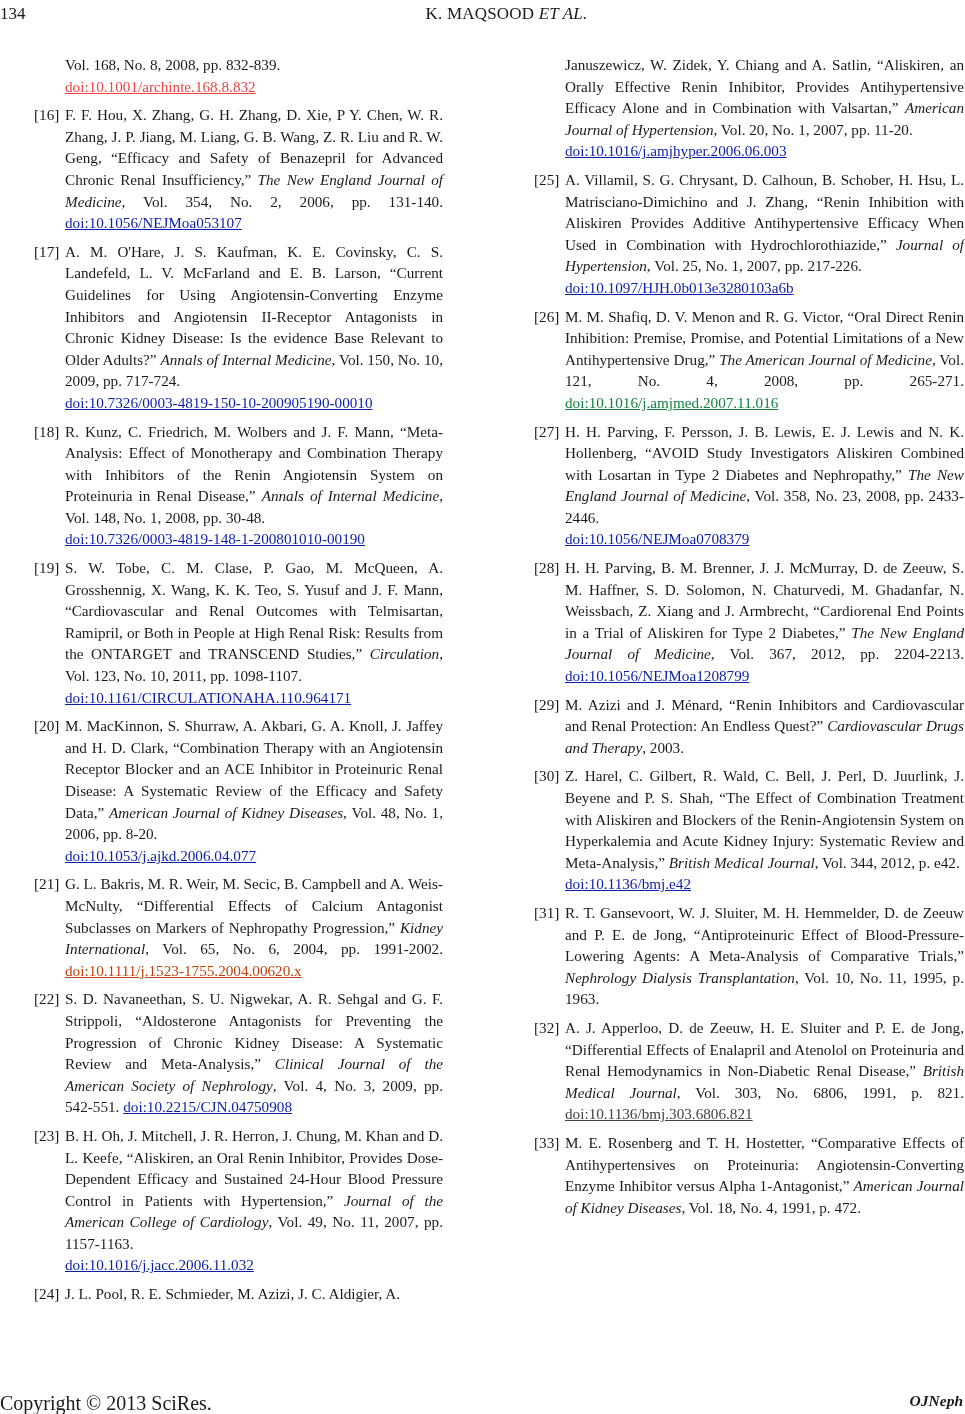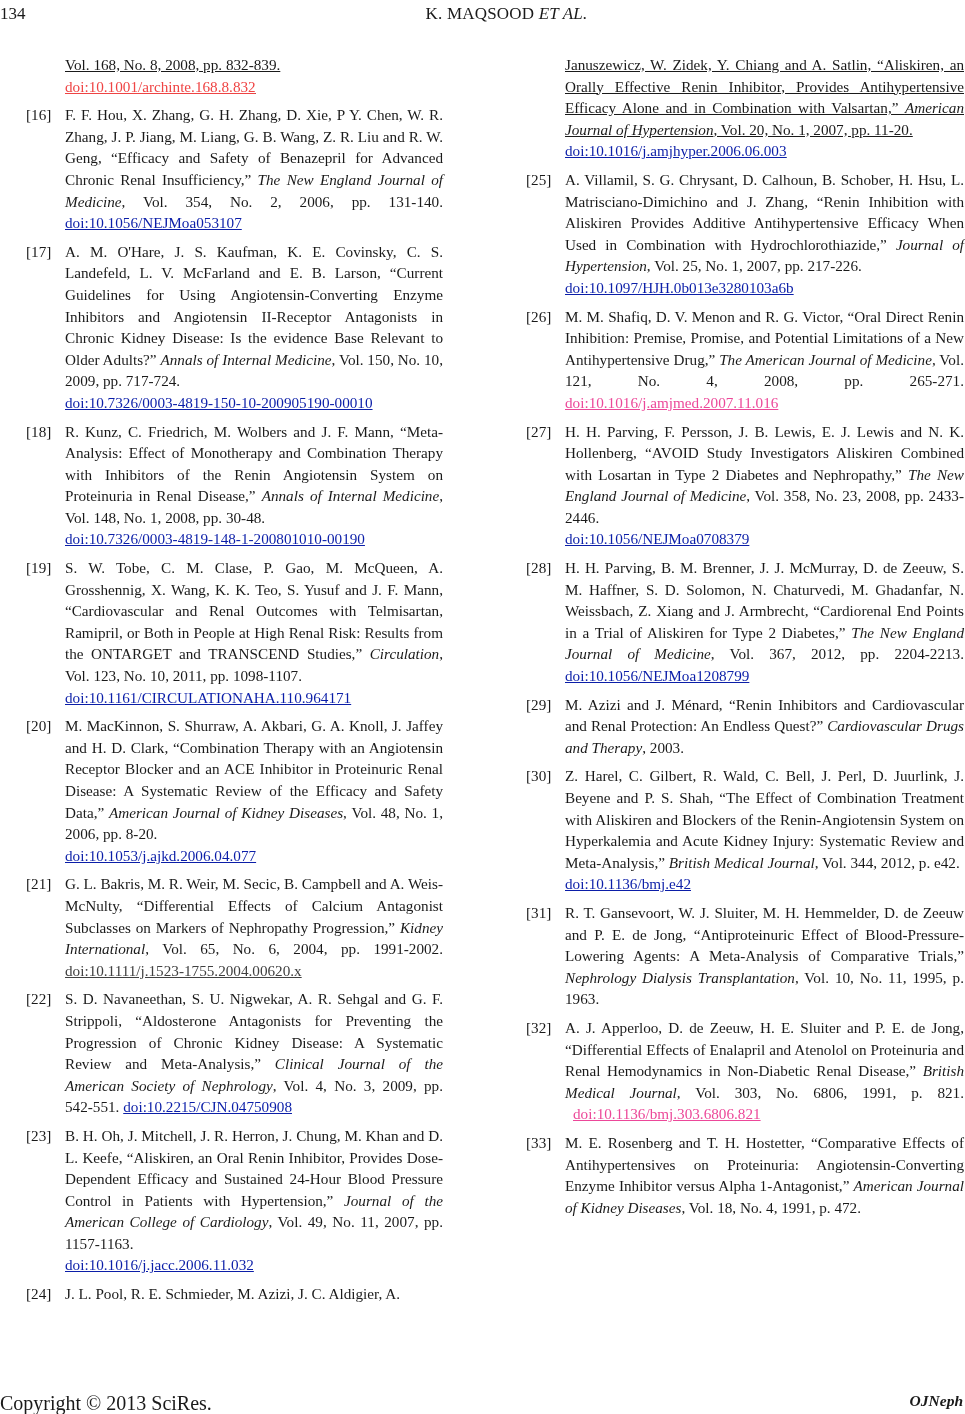--- a/index.html
+++ b/index.html
@@ -17,22 +17,22 @@
     padding-left: 48px;
   }
   .header-title .it { font-style: italic; }
   .col {
     position: absolute; top: 54px; width: 421px;
     font-size: 15.2px; line-height: 21.6px; text-align: justify;
   }
   .col-left { left: 22px; }
   .col-right { left: 522px; width: 442px; }
   .ref { position: relative; padding-left: 43px; margin-bottom: 7px; }
-  .ref .num { position: absolute; left: 4px; top: 0; }
-  .cont { padding-left: 43px; margin-bottom: 7px; text-decoration: underline; }
+  .ref .num { position: absolute; left: 12px; top: 0; }
+  .cont { padding-left: 43px; margin-bottom: 7px; }
   .it { font-style: italic; }
   a.doi { color: #1a0dab; color: #0b1ea8; text-decoration: underline; }
   .doi-line { display: block; text-align: left; }
   .footer-left {
     position: absolute; left: 0px; top: 1392px; font-size: 20px;
   }
   .footer-right {
     position: absolute; right: 2px; top: 1392px; font-size: 15.5px; font-weight: bold; font-style: italic;
   }
 </style>
@@ -63,21 +63,21 @@
       <div class="ref">
         <span class="num">[19]</span>
         <div><span>S. W. Tobe, C. M. Clase, P. Gao, M. McQueen, A. Grosshennig, X. Wang, K. K. Teo, S. Yusuf and J. F. Mann, “Cardiovascular and Renal Outcomes with Telmisartan, Ramipril, or Both in People at High Renal Risk: Results from the ONTARGET and TRANSCEND Studies,” </span><span class="it">Circulation</span><span>, Vol. 123, No. 10, 2011, pp. 1098-1107.</span><a class="doi doi-line" href="#" style="color: rgb(11, 30, 168);">doi:10.1161/CIRCULATIONAHA.110.964171</a></div>
       </div>
       <div class="ref">
         <span class="num">[20]</span>
         <div><span>M. MacKinnon, S. Shurraw, A. Akbari, G. A. Knoll, J. Jaffey and H. D. Clark, “Combination Therapy with an Angiotensin Receptor Blocker and an ACE Inhibitor in Proteinuric Renal Disease: A Systematic Review of the Efficacy and Safety Data,” </span><span class="it">American Journal of Kidney Diseases</span><span>, Vol. 48, No. 1, 2006, pp. 8-20.</span><a class="doi doi-line" href="#" style="color: rgb(11, 30, 168);">doi:10.1053/j.ajkd.2006.04.077</a></div>
       </div>
       <div class="ref">
         <span class="num">[21]</span>
-        <div><span>G. L. Bakris, M. R. Weir, M. Secic, B. Campbell and A. Weis-McNulty, “Differential Effects of Calcium Antagonist Subclasses on Markers of Nephropathy Progression,” </span><span class="it">Kidney International</span><span>, Vol. 65, No. 6, 2004, pp. 1991-2002. </span><a class="doi" href="#" style="color: #404040;">doi:10.1111/j.1523-1755.2004.00620.x</a></div>
+        <div><span>G. L. Bakris, M. R. Weir, M. Secic, B. Campbell and A. Weis-McNulty, “Differential Effects of Calcium Antagonist Subclasses on Markers of Nephropathy Progression,” </span><span class="it">Kidney International</span><span>, Vol. 65, No. 6, 2004, pp. 1991-2002. </span><a class="doi" href="#" style="color: #c2410c;">doi:10.1111/j.1523-1755.2004.00620.x</a></div>
       </div>
       <div class="ref">
         <span class="num">[22]</span>
         <div><span>S. D. Navaneethan, S. U. Nigwekar, A. R. Sehgal and G. F. Strippoli, “Aldosterone Antagonists for Preventing the Progression of Chronic Kidney Disease: A Systematic Review and Meta-Analysis,” </span><span class="it">Clinical Journal of the American Society of Nephrology</span><span>, Vol. 4, No. 3, 2009, pp. 542-551. </span><a class="doi" href="#" style="color: rgb(11, 30, 168);">doi:10.2215/CJN.04750908</a></div>
       </div>
       <div class="ref">
         <span class="num">[23]</span>
         <div><span>B. H. Oh, J. Mitchell, J. R. Herron, J. Chung, M. Khan and D. L. Keefe, “Aliskiren, an Oral Renin Inhibitor, Provides Dose-Dependent Efficacy and Sustained 24-Hour Blood Pressure Control in Patients with Hypertension,” </span><span class="it">Journal of the American College of Cardiology</span><span>, Vol. 49, No. 11, 2007, pp. 1157-1163.</span><a class="doi doi-line" href="#" style="color: rgb(11, 30, 168);">doi:10.1016/j.jacc.2006.11.032</a></div>
       </div>
       <div class="ref">
@@ -89,21 +89,21 @@
 
 <div class="col col-right">
   <div class="cont"><span>Januszewicz, W. Zidek, Y. Chiang and A. Satlin, “Aliskiren, an Orally Effective Renin Inhibitor, Provides Antihypertensive Efficacy Alone and in Combination with Valsartan,” </span><span class="it">American Journal of Hypertension</span><span>, Vol. 20, No. 1, 2007, pp. 11-20.</span><a class="doi doi-line" href="#" style="color: rgb(11, 30, 168);">doi:10.1016/j.amjhyper.2006.06.003</a></div>
   <div>
       <div class="ref">
         <span class="num">[25]</span>
         <div><span>A. Villamil, S. G. Chrysant, D. Calhoun, B. Schober, H. Hsu, L. Matrisciano-Dimichino and J. Zhang, “Renin Inhibition with Aliskiren Provides Additive Antihypertensive Efficacy When Used in Combination with Hydrochlorothiazide,” </span><span class="it">Journal of Hypertension</span><span>, Vol. 25, No. 1, 2007, pp. 217-226.</span><a class="doi doi-line" href="#" style="color: rgb(11, 30, 168);">doi:10.1097/HJH.0b013e3280103a6b</a></div>
       </div>
       <div class="ref">
         <span class="num">[26]</span>
-        <div><span>M. M. Shafiq, D. V. Menon and R. G. Victor, “Oral Direct Renin Inhibition: Premise, Promise, and Potential Limitations of a New Antihypertensive Drug,” </span><span class="it">The American Journal of Medicine</span><span>, Vol. 121, No. 4, 2008, pp. 265-271. </span><a class="doi" href="#" style="color: #ec4899;">doi:10.1016/j.amjmed.2007.11.016</a></div>
+        <div><span>M. M. Shafiq, D. V. Menon and R. G. Victor, “Oral Direct Renin Inhibition: Premise, Promise, and Potential Limitations of a New Antihypertensive Drug,” </span><span class="it">The American Journal of Medicine</span><span>, Vol. 121, No. 4, 2008, pp. 265-271. </span><a class="doi" href="#" style="color: #15803d;">doi:10.1016/j.amjmed.2007.11.016</a></div>
       </div>
       <div class="ref">
         <span class="num">[27]</span>
         <div><span>H. H. Parving, F. Persson, J. B. Lewis, E. J. Lewis and N. K. Hollenberg, “AVOID Study Investigators Aliskiren Combined with Losartan in Type 2 Diabetes and Nephropathy,” </span><span class="it">The New England Journal of Medicine</span><span>, Vol. 358, No. 23, 2008, pp. 2433-2446.</span><a class="doi doi-line" href="#" style="color: rgb(11, 30, 168);">doi:10.1056/NEJMoa0708379</a></div>
       </div>
       <div class="ref">
         <span class="num">[28]</span>
         <div><span>H. H. Parving, B. M. Brenner, J. J. McMurray, D. de Zeeuw, S. M. Haffner, S. D. Solomon, N. Chaturvedi, M. Ghadanfar, N. Weissbach, Z. Xiang and J. Armbrecht, “Cardiorenal End Points in a Trial of Aliskiren for Type 2 Diabetes,” </span><span class="it">The New England Journal of Medicine</span><span>, Vol. 367, 2012, pp. 2204-2213. </span><a class="doi" href="#" style="color: rgb(11, 30, 168);">doi:10.1056/NEJMoa1208799</a></div>
       </div>
       <div class="ref">
@@ -113,21 +113,21 @@
       <div class="ref">
         <span class="num">[30]</span>
         <div><span>Z. Harel, C. Gilbert, R. Wald, C. Bell, J. Perl, D. Juurlink, J. Beyene and P. S. Shah, “The Effect of Combination Treatment with Aliskiren and Blockers of the Renin-Angiotensin System on Hyperkalemia and Acute Kidney Injury: Systematic Review and Meta-Analysis,” </span><span class="it">British Medical Journal</span><span>, Vol. 344, 2012, p. e42.</span><a class="doi doi-line" href="#" style="color: rgb(11, 30, 168);">doi:10.1136/bmj.e42</a></div>
       </div>
       <div class="ref">
         <span class="num">[31]</span>
         <div><span>R. T. Gansevoort, W. J. Sluiter, M. H. Hemmelder, D. de Zeeuw and P. E. de Jong, “Antiproteinuric Effect of Blood-Pressure-Lowering Agents: A Meta-Analysis of Comparative Trials,” </span><span class="it">Nephrology Dialysis Transplantation</span><span>, Vol. 10, No. 11, 1995, p. 1963.</span></div>
       </div>
       <div class="ref">
         <span class="num">[32]</span>
-        <div><span>A. J. Apperloo, D. de Zeeuw, H. E. Sluiter and P. E. de Jong, “Differential Effects of Enalapril and Atenolol on Proteinuria and Renal Hemodynamics in Non-Diabetic Renal Disease,” </span><span class="it">British Medical Journal</span><span>, Vol. 303, No. 6806, 1991, p. 821. </span><a class="doi" href="#" style="color: #ec4899; margin-left: 8px;">doi:10.1136/bmj.303.6806.821</a></div>
+        <div><span>A. J. Apperloo, D. de Zeeuw, H. E. Sluiter and P. E. de Jong, “Differential Effects of Enalapril and Atenolol on Proteinuria and Renal Hemodynamics in Non-Diabetic Renal Disease,” </span><span class="it">British Medical Journal</span><span>, Vol. 303, No. 6806, 1991, p. 821. </span><a class="doi" href="#" style="color: #404040;">doi:10.1136/bmj.303.6806.821</a></div>
       </div>
       <div class="ref">
         <span class="num">[33]</span>
         <div><span>M. E. Rosenberg and T. H. Hostetter, “Comparative Effects of Antihypertensives on Proteinuria: Angiotensin-Converting Enzyme Inhibitor versus Alpha 1-Antagonist,” </span><span class="it">American Journal of Kidney Diseases</span><span>, Vol. 18, No. 4, 1991, p. 472.</span></div>
       </div>
     </div>
 </div>
 
 <div class="footer-left">Copyright © 2013 SciRes.</div>
 <div class="footer-right">OJNeph</div>

